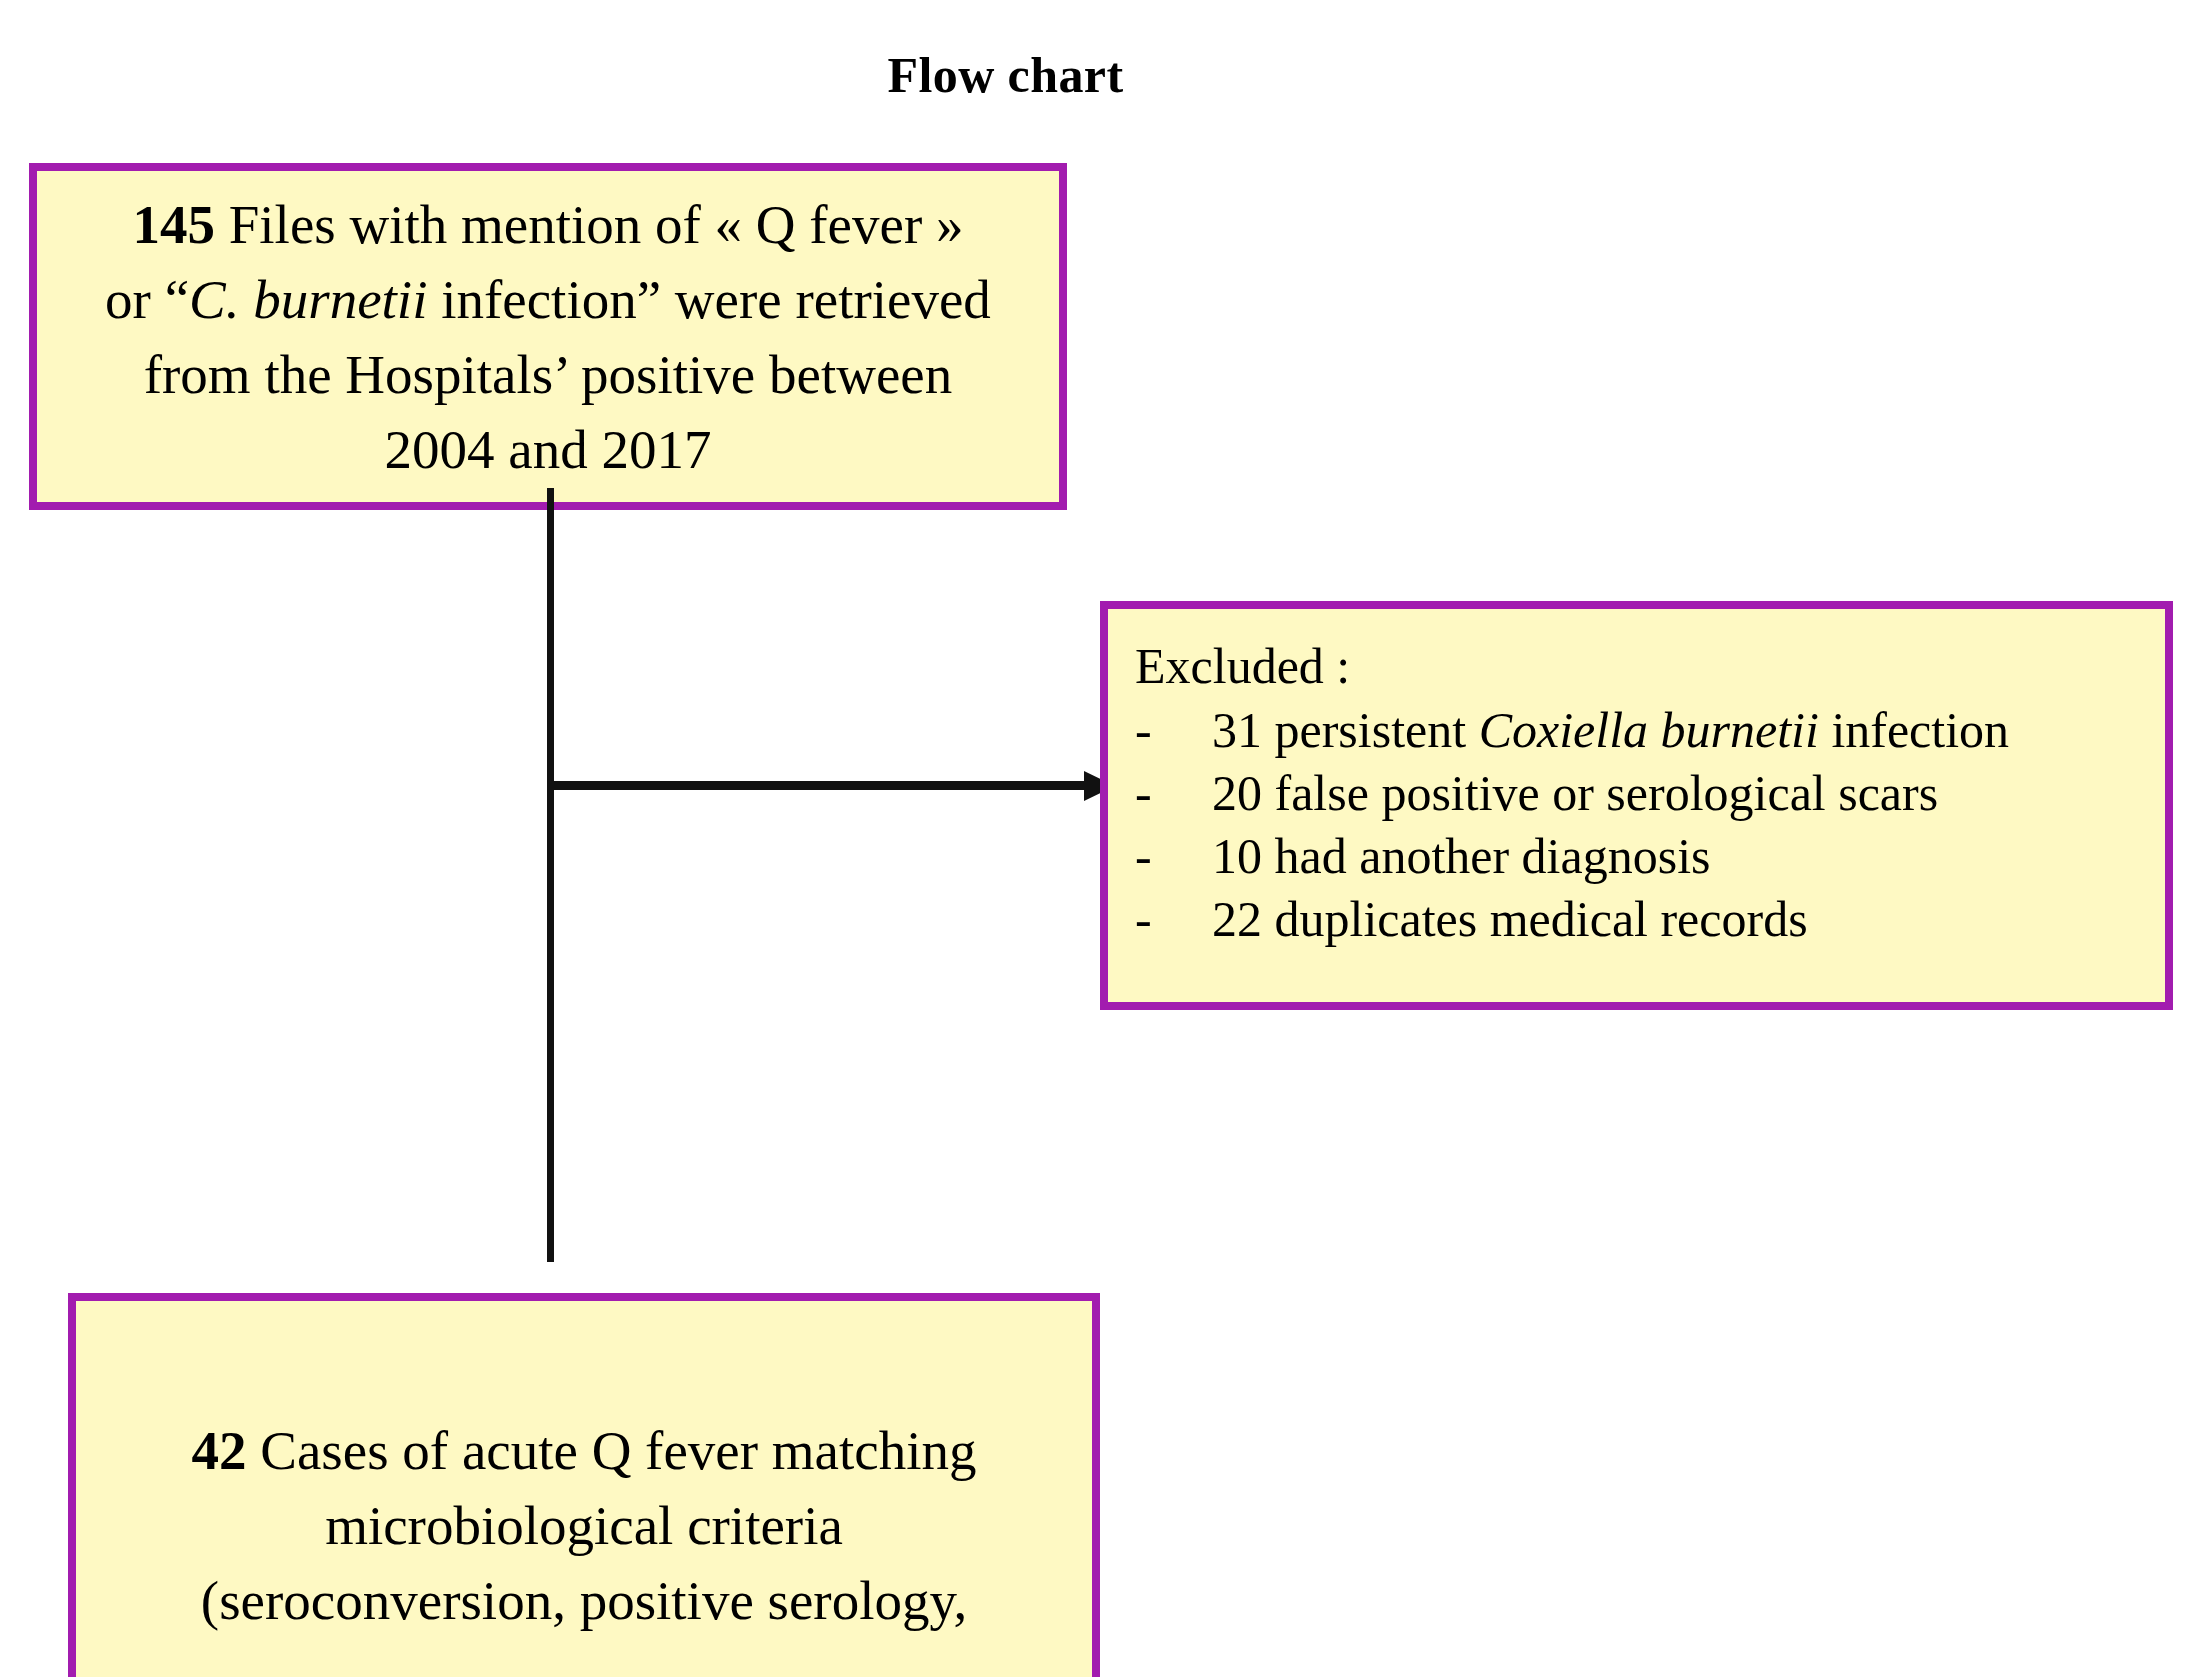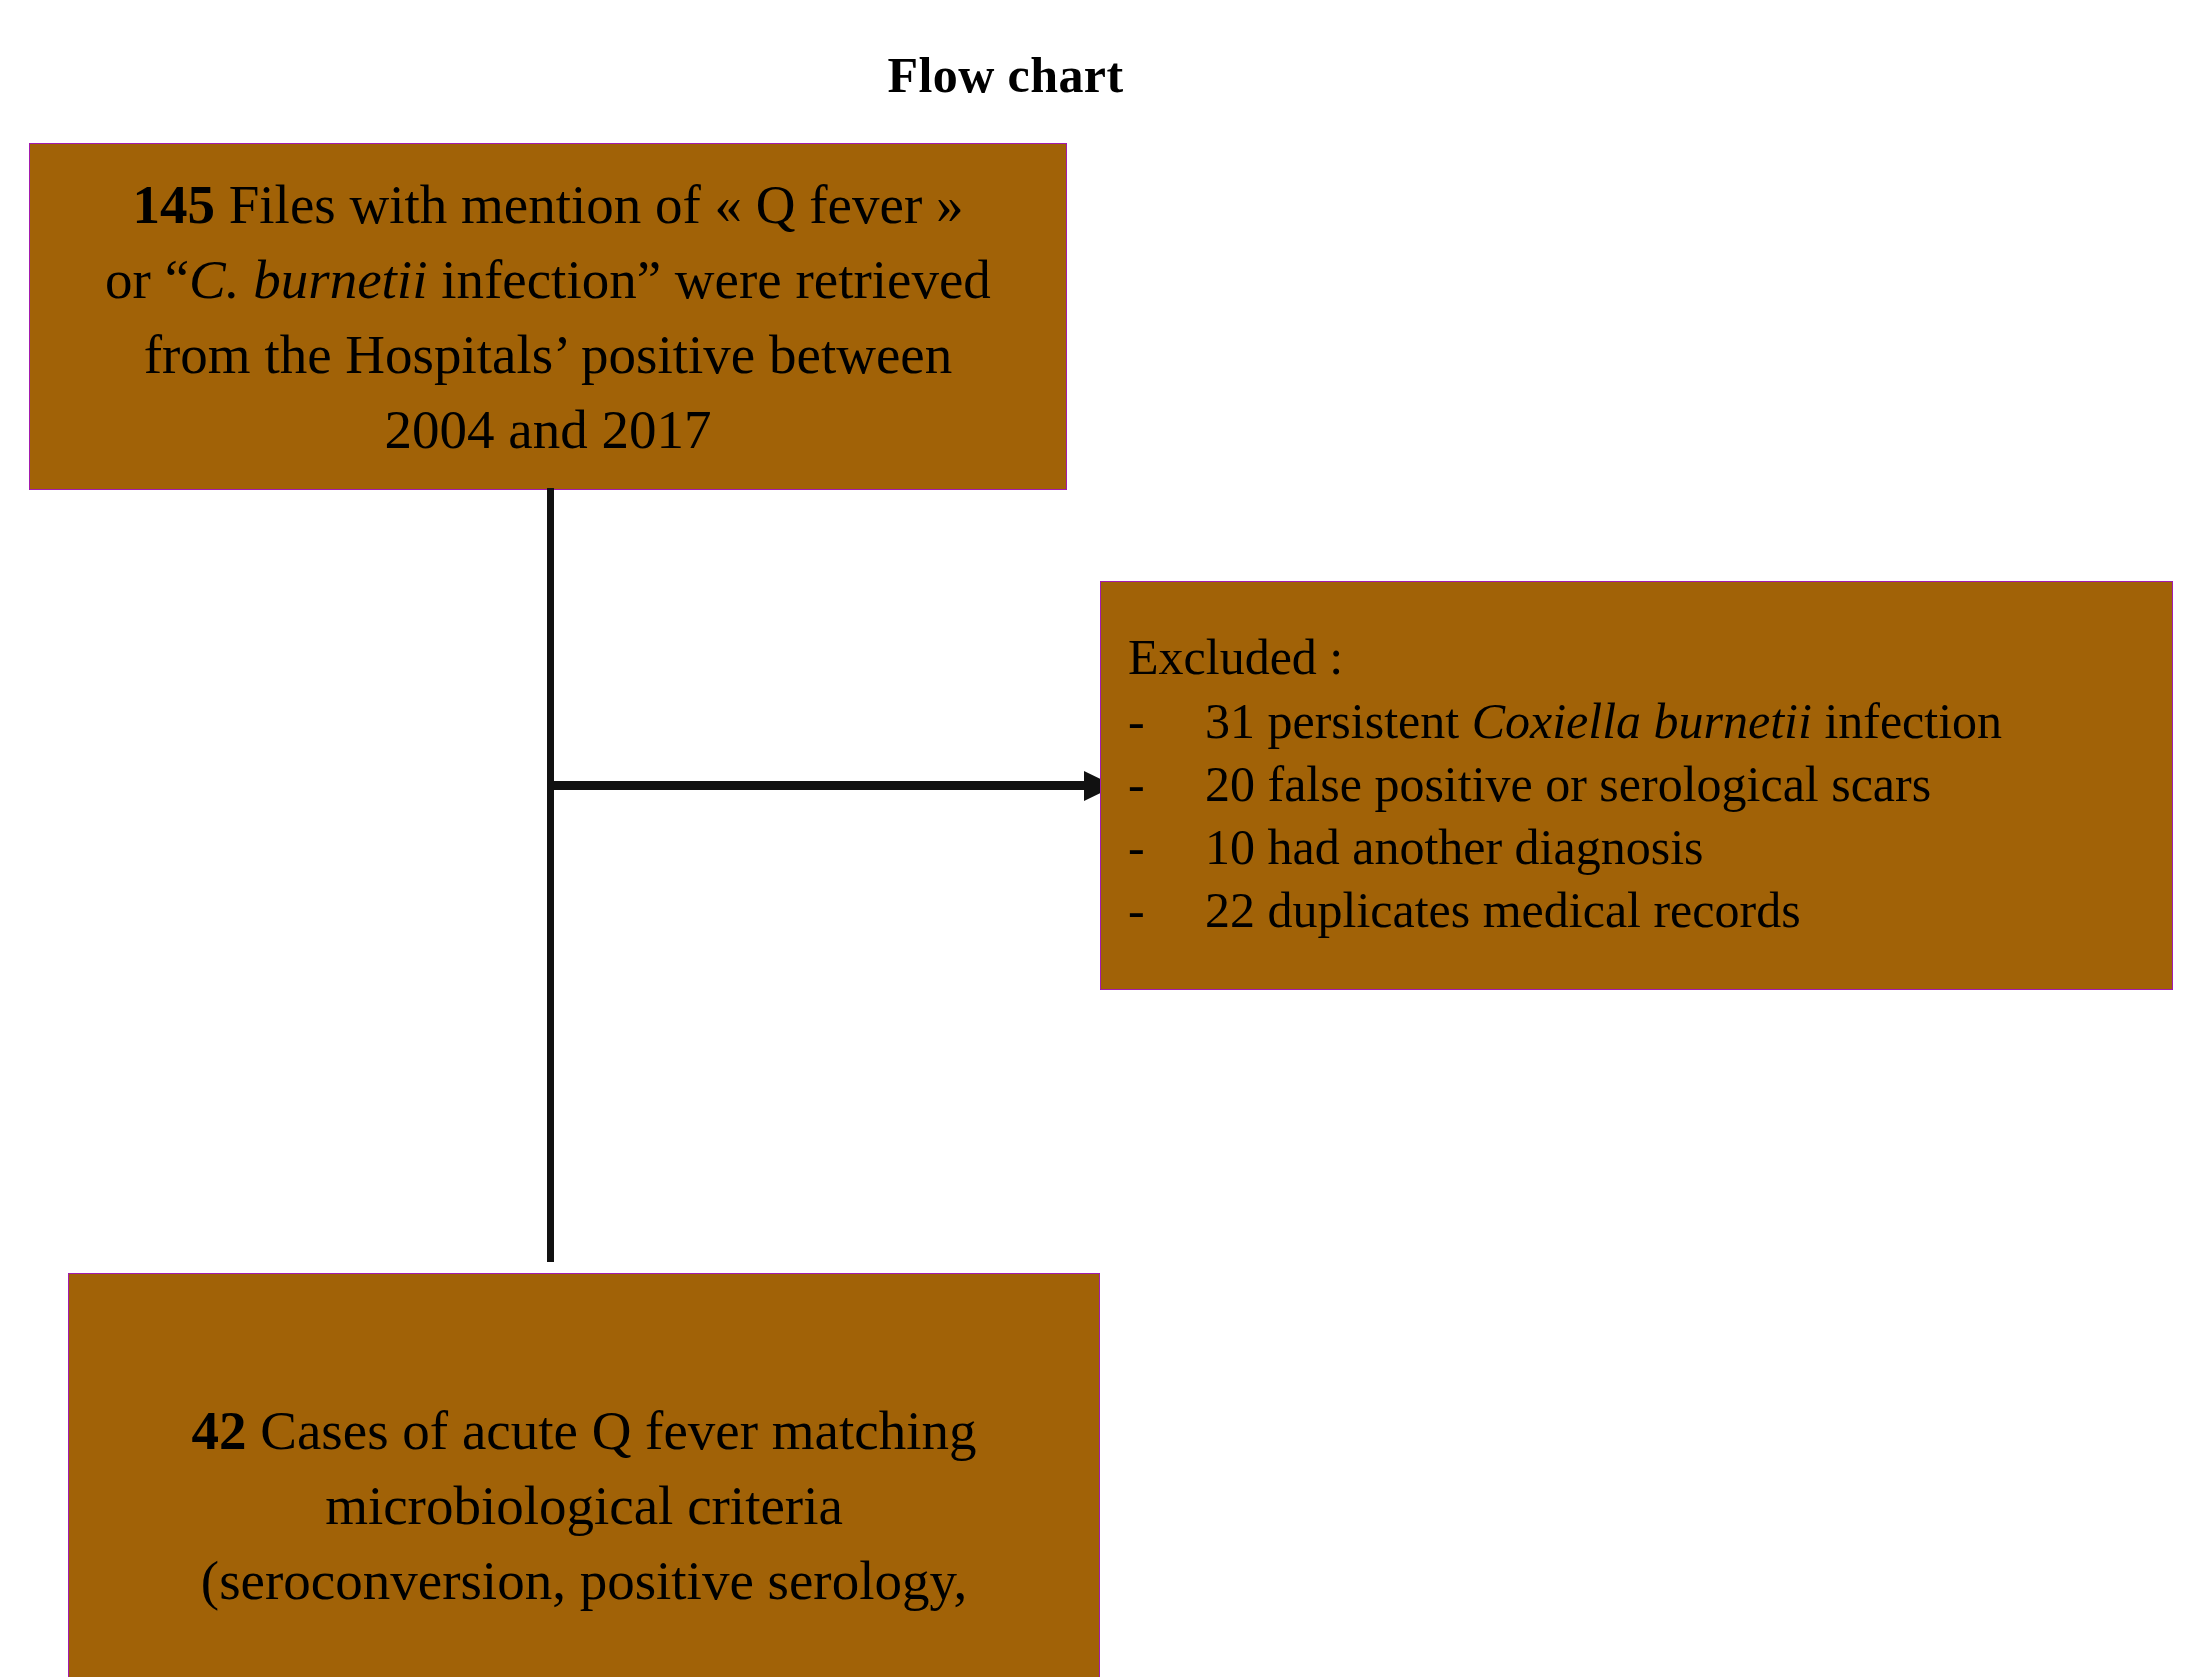--- a/index.html
+++ b/index.html
@@ -32,25 +32,26 @@
     line-height: 61px;
     letter-spacing: 0.4px;
     white-space: nowrap;
     margin-top: 39px;
   }
 
   
   .flow-box {
     position: absolute;
     box-sizing: border-box;
-    border: 1px solid #a21caf;
-    background: #a16207;
+    border: 8px solid #a21caf;
+    background: #fef9c3;
     display: flex;
     flex-direction: column;
     justify-content: center;
+    margin-top: 20px;
   }
 
   
   #box-source {
     left: 29px;
     top: 143px;
     width: 1038px;
     height: 347px;
     align-items: center;
   }
@@ -61,21 +62,21 @@
     padding: 0 14.5px;
   }
 
   
   #box-excluded {
     left: 1100px;
     top: 581px;
     width: 1073px;
     height: 409px;
     justify-content: flex-start;
-    padding-top: 42px;
+    padding-top: 24px;
   }
   .excluded-title {
     font-size: 50px;
     line-height: 66px;
     padding-left: 27px;
   }
   .excluded-list {
     list-style: none;
     margin: 0;
     padding: 0;

